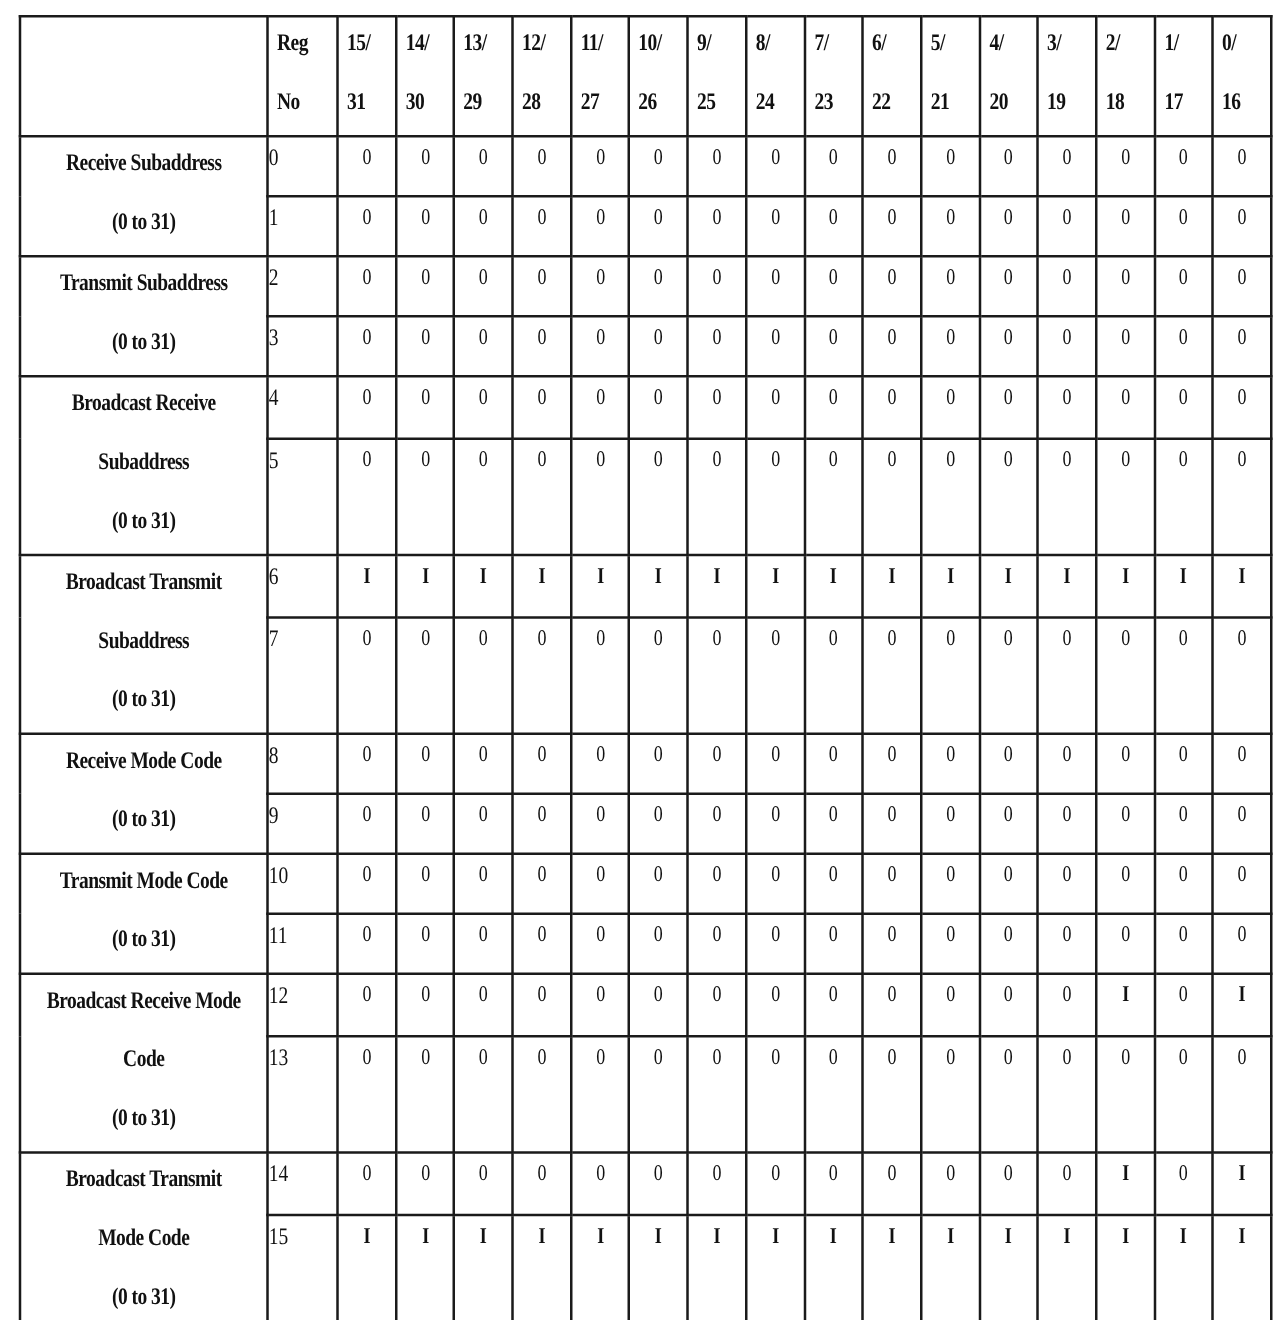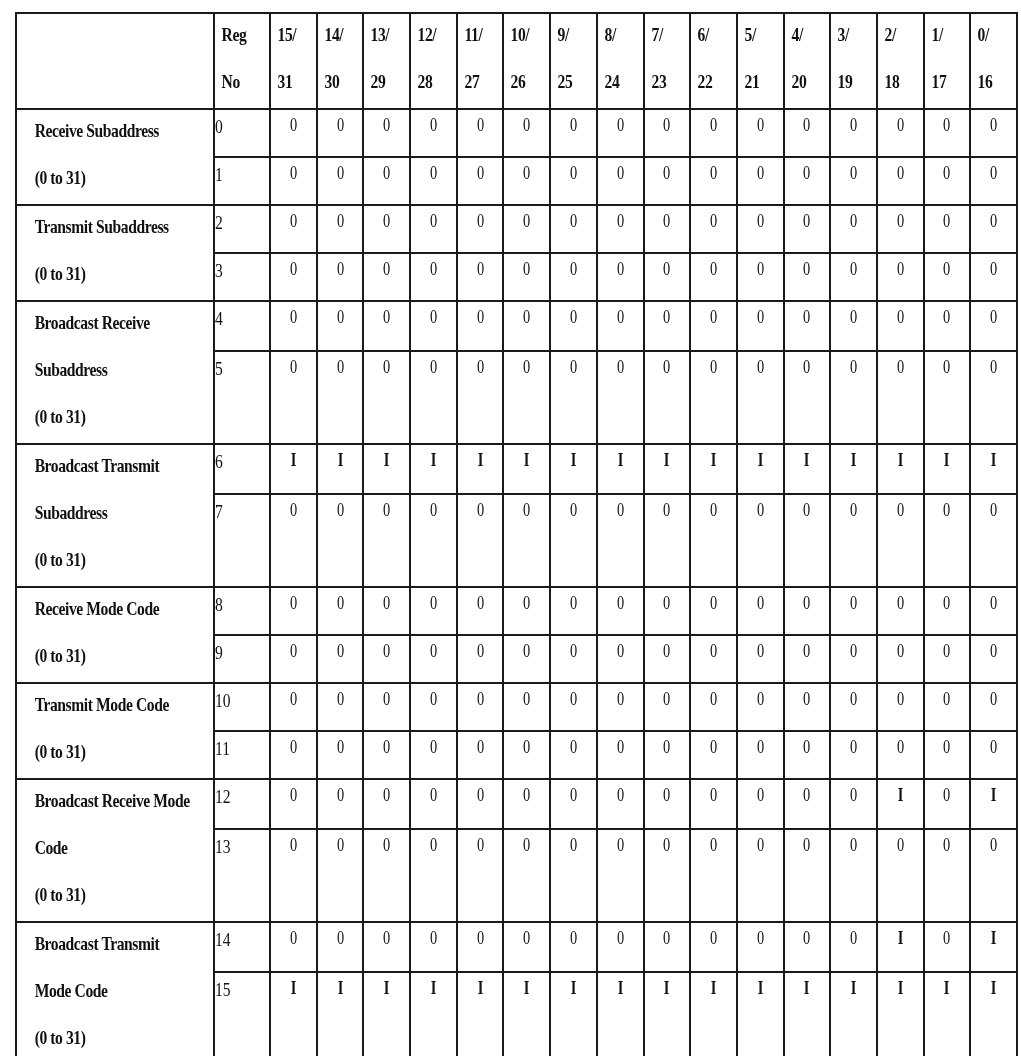--- a/index.html
+++ b/index.html
@@ -25,21 +25,21 @@
       display: block;
       height: 47px;
       line-height: 42px;
       font-weight: bold;
       font-size: 19px;
       transform: scaleX(0.82);
       letter-spacing: -0.5px;
     }
     th.hdr-bit .line { text-align: left; padding-left: 8px; transform-origin: left center; }
     th.hdr-reg .line { text-align: left; padding-left: 8px; transform-origin: left center; }
-    .group-label { text-align: left; }
+    .group-label { text-align: center; }
     .group-label .line { white-space: nowrap; }
     td.reg-no {
       font-weight: bold; font-size: 19px;
       padding-left: 8px; line-height: 34px;
     }
     td.reg-no span { display: inline-block; transform: scaleX(0.82); transform-origin: left center; }
     td.bit {
       text-align: center; font-size: 18px; line-height: 30px;
     }
     td.bit span { display: inline-block; transform: scaleX(0.8); }

